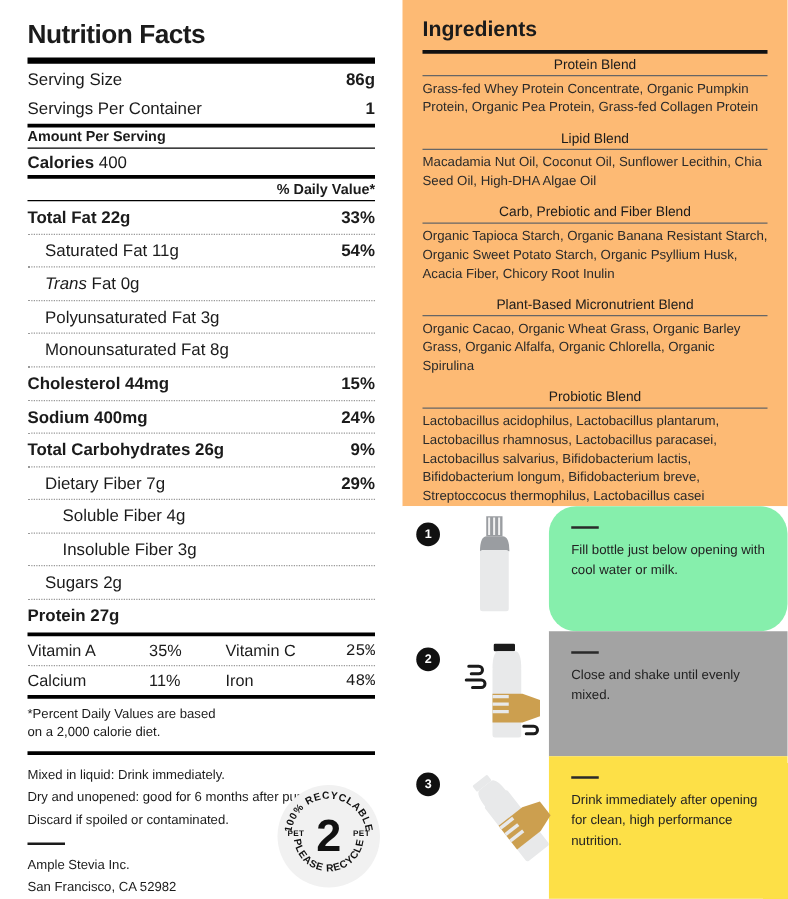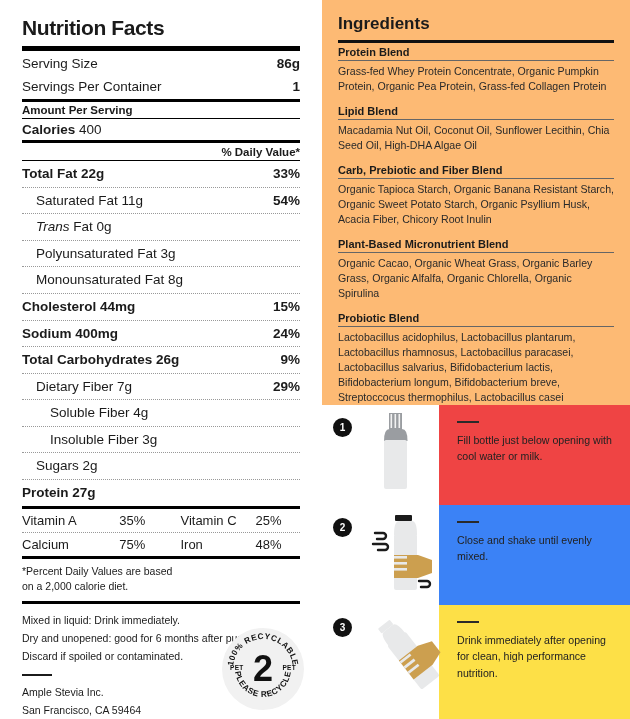--- a/index.html
+++ b/index.html
@@ -43,21 +43,21 @@
   .dv-row { display:flex; justify-content:flex-end; font-size:11.5px; font-weight:bold; padding:3px 0 2px 0; }
 
   .cal-row { display:flex; justify-content:space-between; font-size:13.5px; padding:3px 0; }
 
   .vit-row {
     display:flex; font-size:13px; padding:4px 0;
   }
   .vit-row .c1 { width:35%; }
   .vit-row .c2 { width:22%; }
   .vit-row .c3 { width:27%; }
-  .vit-row .c4 { width:16%; text-align:left; }
+  .vit-row .c4 { width:16%; text-align:right;font-family:Liberation Mono, monospace; }
 
   .footnote { font-size:10.5px; line-height:1.5; padding:5px 0 6px 0; }
   .storage { font-size:10.5px; line-height:1.72; padding:7px 0 0 0; }
   .shortbar { width:30px; border-top:2.4px solid #1b1b1b; margin:9px 0 7px 0; }
   .company { font-size:10.5px; line-height:1.72; }
 
   .bottom-area { position:relative; }
   
   .recycle {
     position:absolute; right:-4px; top:24px;
@@ -82,21 +82,21 @@
   
   .right { width:308px; height:719px; position:relative; }
 
   .ing {
     background:#fdba74;
     padding:14px 16px 14px 16px;
     height:405px;
   }
   .ing-title { font-size:17px; font-weight:bold; margin-bottom:6px; }
   .ing-block { margin-bottom:1px; }
-  .ing-head { font-size:11px; font-weight:bold; padding:3px 0 2px 0; }
+  .ing-head { font-size:11px; font-weight:normal; padding:3px 0 2px 0;text-align:center; }
   .ing-body { font-size:10.6px; line-height:1.42; padding:3px 0 7px 0; color:#2a2a2a; }
   .ing .rule-thick2 { border-top:3.5px solid #111; }
   .ing .rule-thin2  { border-top:1px solid #666; }
 
   
   .steps { position:relative; height:314px; background:#fff; }
   .step { display:flex; height:100px; position:relative; }
   .step:nth-child(3) { height:114px; }
   .step-icons { width:117px; position:relative; background:#fff; flex:0 0 117px; }
   .step-panel { flex:1; padding:16px 18px 0 18px; }
@@ -215,21 +215,21 @@
     <div id="vitamin-rows">
         <div class="vit-row">
           <span class="c1">Vitamin A</span>
           <span class="c2">35%</span>
           <span class="c3">Vitamin C</span>
           <span class="c4">25%</span>
         </div>
         <div class="rule-dot"></div>
         <div class="vit-row">
           <span class="c1">Calcium</span>
-          <span class="c2">75%</span>
+          <span class="c2">11%</span>
           <span class="c3">Iron</span>
           <span class="c4">48%</span>
         </div>
       </div>
     <div class="rule-med"></div>
 
     <div class="footnote">
       <div>*Percent Daily Values are based</div>
       <div>on a 2,000 calorie diet.</div>
     </div>
@@ -240,21 +240,21 @@
       <div class="storage">
         <div>Mixed in liquid: Drink immediately.</div>
         <div>Dry and unopened: good for 6 months after purchase.</div>
         <div>Discard if spoiled or contaminated.</div>
       </div>
 
       <div class="shortbar"></div>
 
       <div class="company">
         <div>Ample Stevia Inc.</div>
-        <div>San Francisco, CA 59464</div>
+        <div>San Francisco, CA 52982</div>
 
       </div>
 
       <div class="recycle">
         <svg viewBox="0 0 82 82" width="82" height="82">
           <defs>
             <path id="arcTop" d="M 11,41 A 30,30 0 0 1 71,41"></path>
             <path id="arcBot" d="M 13,41 A 28,28 0 0 0 69,41"></path>
           </defs>
           <text>
@@ -316,42 +316,42 @@
             <div class="badge">1</div>
             <div class="icon-wrap"><svg width="60" height="86" viewBox="0 0 60 86">
     <rect x="22" y="2" width="13" height="16" fill="#9a9da1"></rect>
     <rect x="23.5" y="3" width="1.6" height="14" fill="#f2f2f2"></rect>
     <rect x="27.5" y="3" width="1.6" height="14" fill="#f2f2f2"></rect>
     <rect x="31.5" y="3" width="1.6" height="14" fill="#f2f2f2"></rect>
     <path d="M17 30 q0 -12 5.5 -12 h12.5 q5.5 0 5.5 12 z" fill="#9a9da1"></path>
     <rect x="17" y="29" width="23" height="49" rx="2" fill="#e8e9ea"></rect>
   </svg></div>
           </div>
-          <div class="step-panel" style="background: #ef4444;">
+          <div class="step-panel" style="background: #86efac; border-radius: 22px;">
             <div class="dash"></div>
             <div class="txt">Fill bottle just below opening with cool water or milk.</div>
           </div>
         </div>
         <div class="step">
           <div class="step-icons">
             <div class="badge">2</div>
             <div class="icon-wrap"><svg width="74" height="86" viewBox="0 0 74 86">
     <rect x="28" y="4" width="17" height="6" rx="1" fill="#1b1b1b"></rect>
     <path d="M27 24 q0 -14 5 -14 h13 q5 0 5 14 z" fill="#e8e9ea"></path>
     <rect x="27" y="23" width="23" height="56" rx="2" fill="#e8e9ea"></rect>
     <path d="M8 22 h8 a3 3 0 0 1 0 6 h-6" stroke="#1b1b1b" stroke-width="2.4" fill="none" stroke-linecap="round"></path>
     <path d="M6 33 h12 a3 3 0 0 1 0 6 h-7" stroke="#1b1b1b" stroke-width="2.4" fill="none" stroke-linecap="round"></path>
     <path d="M52 70 h8 a3 3 0 0 1 0 6 h-6" stroke="#1b1b1b" stroke-width="2.4" fill="none" stroke-linecap="round"></path>
     <path d="M27 44 h24 l14 5 v13 l-14 5 h-24 z" fill="#cc9f4f"></path>
     <rect x="27" y="45" width="13" height="2.6" fill="#e8e9ea"></rect>
     <rect x="27" y="51" width="13" height="2.6" fill="#e8e9ea"></rect>
     <rect x="27" y="57" width="13" height="2.6" fill="#e8e9ea"></rect>
   </svg></div>
           </div>
-          <div class="step-panel" style="background: #3b82f6;">
+          <div class="step-panel" style="background: #a3a3a3;">
             <div class="dash"></div>
             <div class="txt">Close and shake until evenly mixed.</div>
           </div>
         </div>
         <div class="step">
           <div class="step-icons">
             <div class="badge">3</div>
             <div class="icon-wrap"><svg width="86" height="92" viewBox="0 0 86 92">
     <g transform="rotate(-38 43 46)">
       <rect x="35" y="4" width="15" height="6" rx="1" fill="#e8e9ea"></rect>

